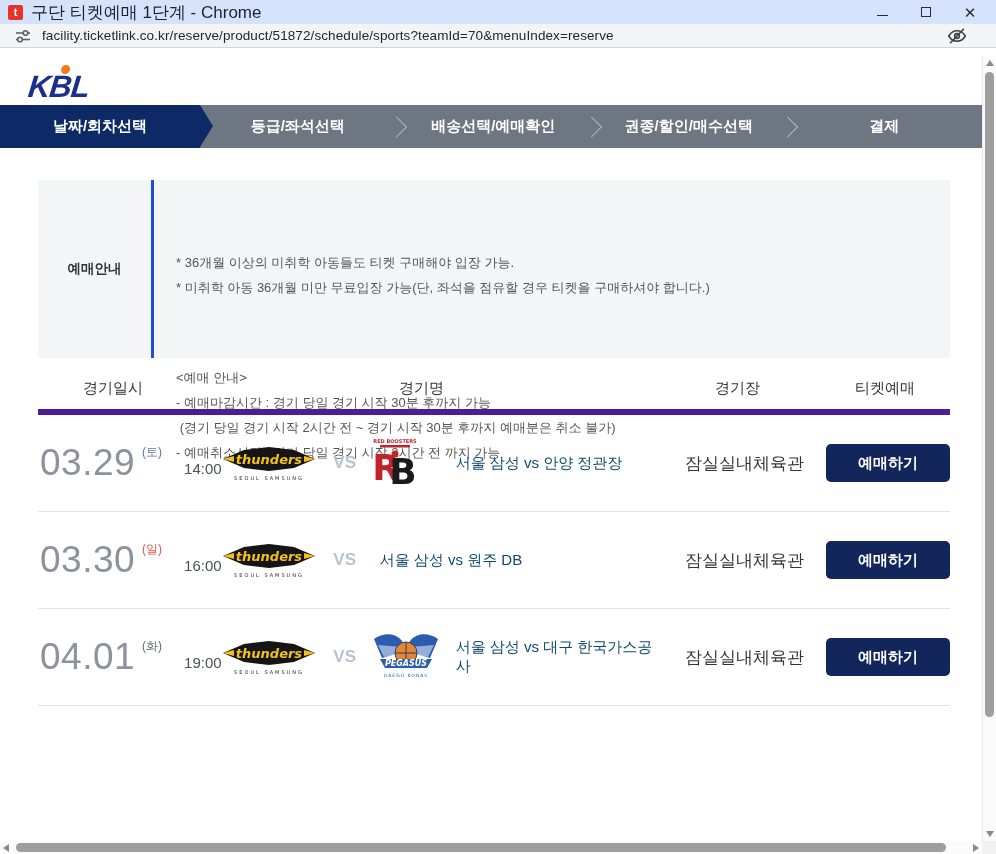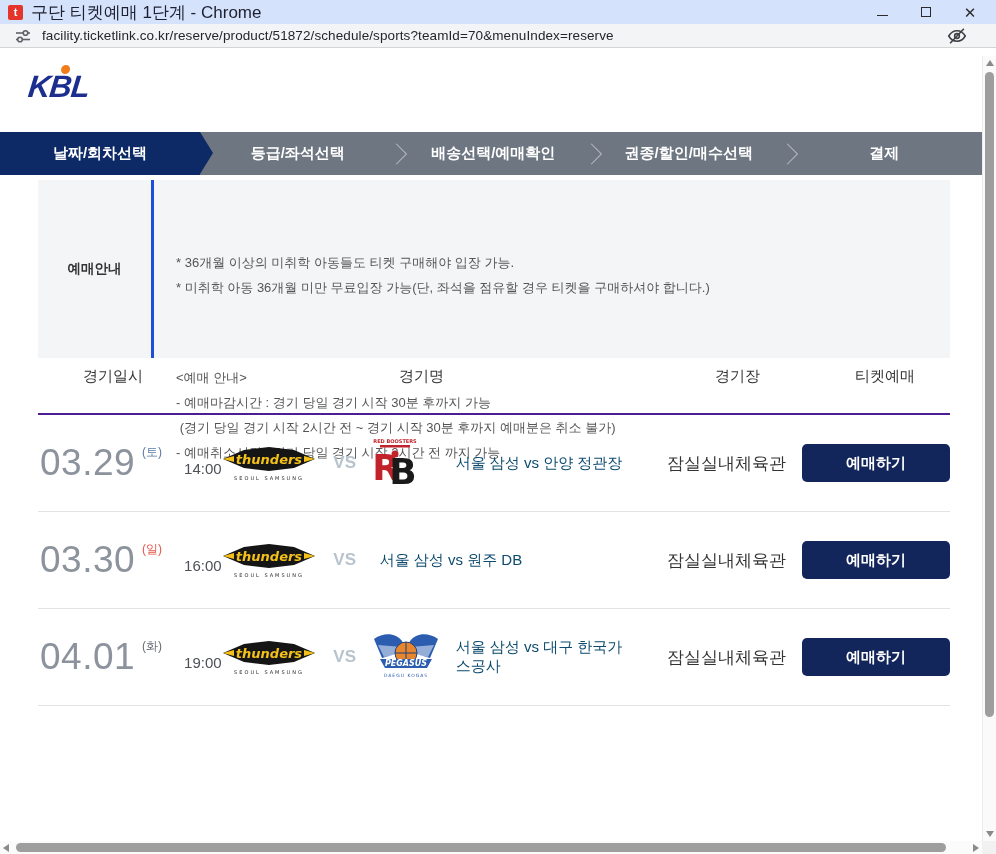--- a/index.html
+++ b/index.html
@@ -20,52 +20,52 @@
   .tune-icon{width:18px;height:18px;margin-right:10px;flex:0 0 auto;}
   .url-text{font-size:13.5px;color:#24262b;letter-spacing:.1px;}
   .eye-off{margin-left:auto;width:22px;height:22px;margin-right:14px;}
 
   
   .page{position:absolute;left:0;top:56px;width:982px;height:785px;background:#fff;overflow:hidden;}
 
   .kbl-logo{position:absolute;left:28px;top:13px;width:80px;height:40px;font-style:italic;font-weight:bold;font-size:31px;color:#1c2f8e;letter-spacing:-1px;transform:skewX(-6deg);}
   .kbl-ball{position:absolute;left:31px;top:-4px;width:9px;height:9px;border-radius:50%;background:#f07d1a;}
 
-  .stepbar{position:absolute;left:0;top:76px;width:982px;height:43px;background:#6e7682;display:flex;}
+  .stepbar{position:absolute;left:0;top:49px;width:982px;height:43px;background:#6e7682;display:flex;}
   .step{position:relative;flex:1;display:flex;align-items:center;justify-content:center;color:#fff;font-size:15px;font-weight:bold;}
   .step.active{background:#0d2a66;flex:0 0 200px;z-index:2;}
   .step.active::after{content:"";position:absolute;right:-13px;top:0;border-top:21.5px solid transparent;border-bottom:21.5px solid transparent;border-left:13px solid #0d2a66;}
   .step.sep::before{content:"";position:absolute;left:-7px;top:50%;width:14px;height:14px;border-top:1px solid rgba(255,255,255,.5);border-right:1px solid rgba(255,255,255,.5);transform:translateY(-50%) rotate(45deg);}
 
   .notice{position:absolute;left:38px;top:124px;width:912px;height:178px;background:#f4f5f7;display:flex;}
   .notice-label{flex:0 0 116px;display:flex;align-items:center;justify-content:center;font-size:13.5px;font-weight:bold;color:#333;border-right:3px solid #1d4ed8;}
   .notice-body{flex:1;padding:20px 0 0 22px;font-size:13px;color:#555;line-height:25px;white-space:pre-wrap;}
   .notice-group2{margin-top:15px;}
 
   .sched{position:absolute;left:38px;top:311px;width:912px;}
-  .sched-head{display:flex;height:48px;align-items:flex-start;border-bottom:2px solid #4c1d95;font-size:15px;color:#333;}
+  .sched-head{display:flex;height:48px;align-items:center;border-bottom:6px solid #4c1d95;font-size:15px;color:#333;}
   .h-date{flex:0 0 150px;text-align:center;}
   .h-game{flex:1;text-align:center;}
   .h-venue{flex:0 0 165px;text-align:center;}
   .h-book{flex:0 0 130px;text-align:center;}
 
   .game-row{display:flex;align-items:center;height:97px;border-bottom:1px solid #e3e3e5;}
   .date-cell{flex:0 0 150px;display:flex;align-items:center;gap:7px;padding-left:2px;}
   .date-big{font-size:37px;font-weight:300;color:#8c939d;letter-spacing:.5px;}
   .date-side{display:flex;flex-direction:column;justify-content:center;line-height:1.25;transform:translateY(-1px);}
   .day{font-size:12px;}
   .time{font-size:15px;color:#4d5157;margin-left:42px;}
   .logo-cell{display:flex;align-items:center;justify-content:flex-start;}
   .logo-home{flex:0 0 96px;}
   .logo-away{flex:0 0 76px;}
   .vs{flex:0 0 54px;text-align:center;font-size:17px;font-weight:bold;color:#b9c3cd;}
   .game-name{flex:1;font-size:15px;color:#0c4a6e;padding-left:8px;}
   .venue{flex:0 0 165px;font-size:17px;color:#333;padding-left:30px;}
   .book-cell{flex:0 0 130px;display:flex;justify-content:flex-end;}
-  .book-btn{width:148px;height:38px;background:#13265c;color:#fff;font-size:15px;font-weight:bold;border:none;border-radius:5px;cursor:pointer;font-family:inherit;}
+  .book-btn{width:124px;height:38px;background:#13265c;color:#fff;font-size:15px;font-weight:bold;border:none;border-radius:5px;cursor:pointer;font-family:inherit;}
 
   
   .vscroll{position:absolute;right:0;top:56px;width:14px;height:785px;background:#fafafa;border-left:1px solid #ececec;}
   .vthumb{position:absolute;left:2px;top:16px;width:9px;height:645px;background:#9e9e9e;border-radius:5px;}
   .arrow{position:absolute;width:0;height:0;}
   .v-up{left:3px;top:4px;border-left:4px solid transparent;border-right:4px solid transparent;border-bottom:6px solid #8a8a8a;}
   .v-down{left:3px;bottom:4px;border-left:4px solid transparent;border-right:4px solid transparent;border-top:6px solid #8a8a8a;}
   .hscroll{position:absolute;left:0;bottom:0;width:982px;height:13px;background:#fbfbfb;}
   .hthumb{position:absolute;left:16px;top:2px;height:9px;width:930px;background:#9e9e9e;border-radius:5px;}
   .h-left{left:3px;top:3px;border-top:4px solid transparent;border-bottom:4px solid transparent;border-right:6px solid #8a8a8a;}

